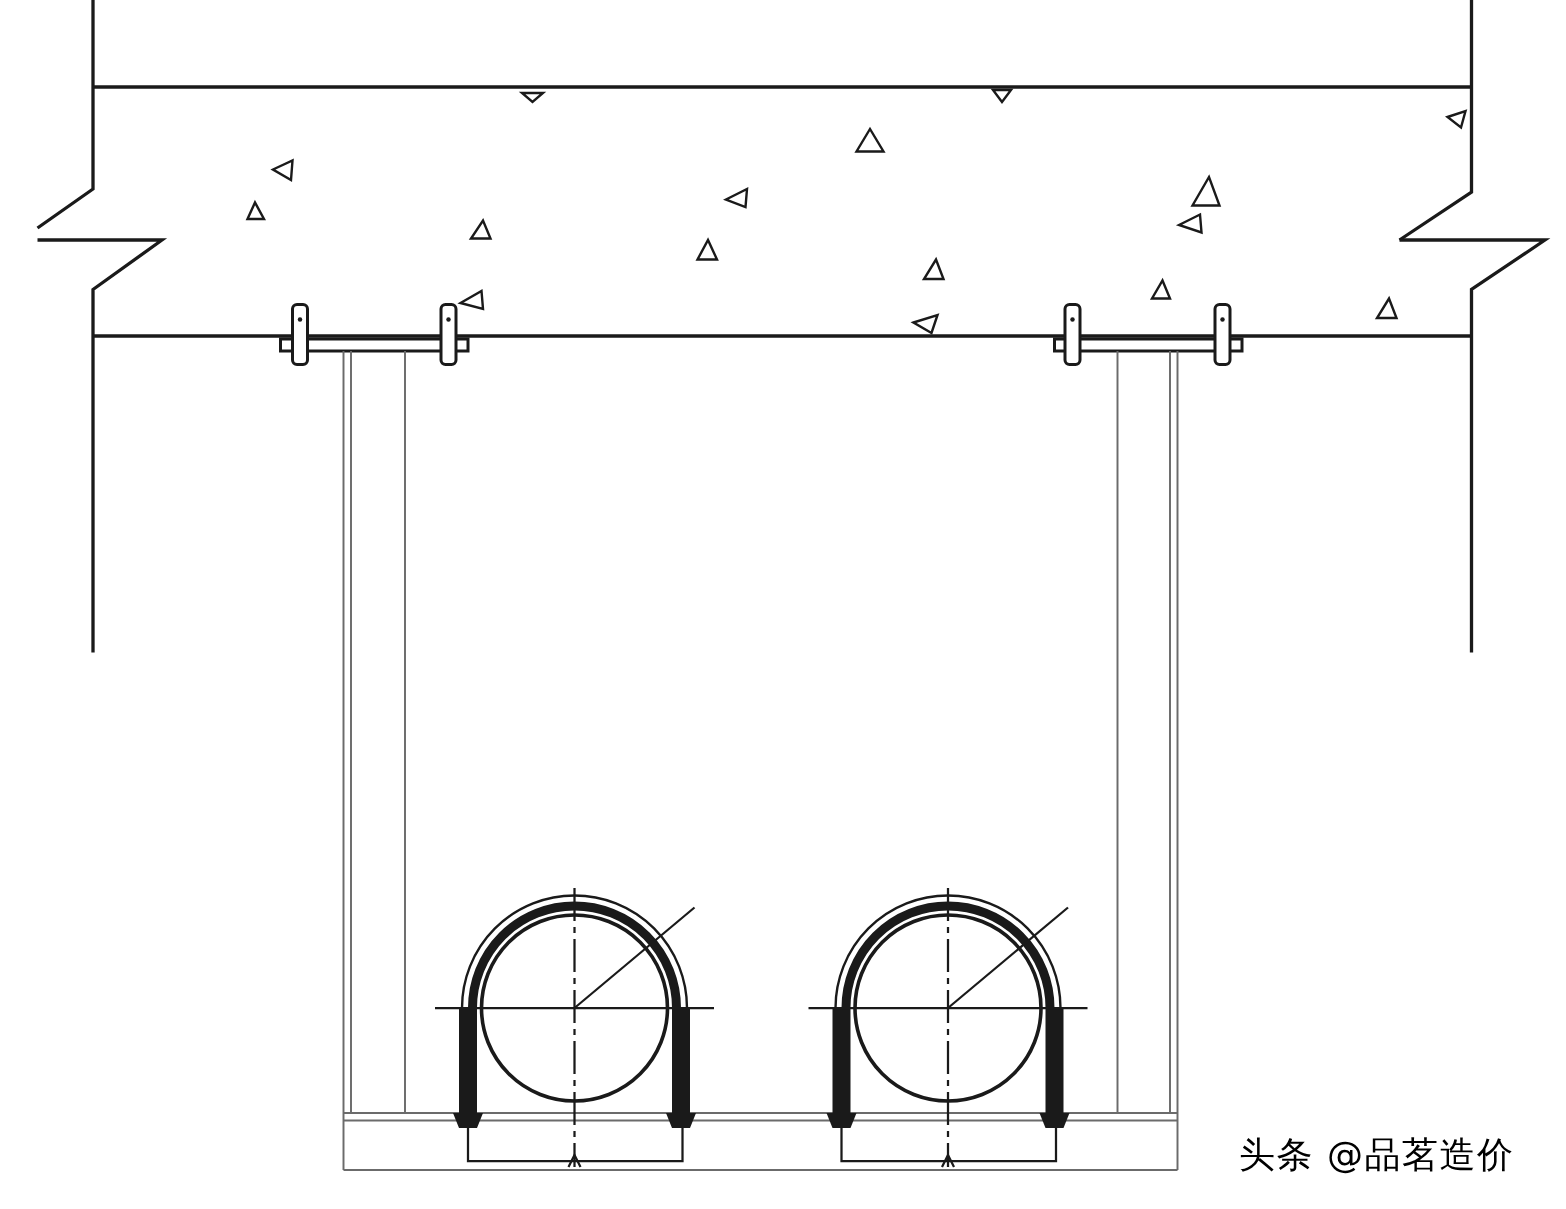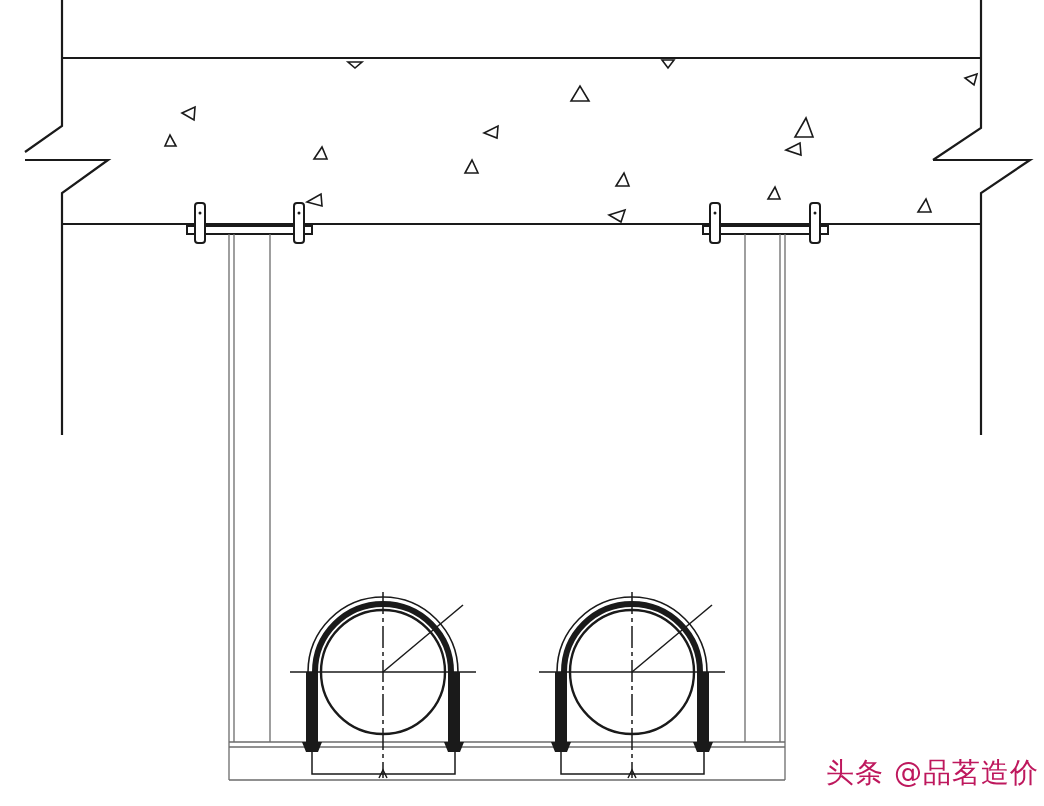--- a/index.html
+++ b/index.html
@@ -1,18 +1,18 @@
 <!DOCTYPE html>
 <html><head>
 <meta charset="utf-8">
 <style>
   html,body{margin:0;padding:0;background:#fff;}
   body{width:1044px;height:806px;position:relative;overflow:hidden;font-family:"DejaVu Sans",sans-serif;}
   svg{position:absolute;left:0;top:0;}
-  .wm{position:absolute;left:826px;top:754px;font-size:28px;color:#be185d;letter-spacing:1px;
+  .wm{position:absolute;left:826px;top:754px;font-size:24px;color:#000000;letter-spacing:1px;
       text-shadow:1px 1px 0 #fff,-1px -1px 0 #fff,1px -1px 0 #fff,-1px 1px 0 #fff;}
 </style>
 </head>
 <body>
 
 <svg width="1044" height="806" viewBox="0 0 1044 806" xmlns="http://www.w3.org/2000/svg">
   <g stroke="#1a1a1a" stroke-width="2.2" fill="none">
 
     <line x1="62" y1="0" x2="62" y2="58"></line>
     <line x1="981" y1="0" x2="981" y2="58"></line>

